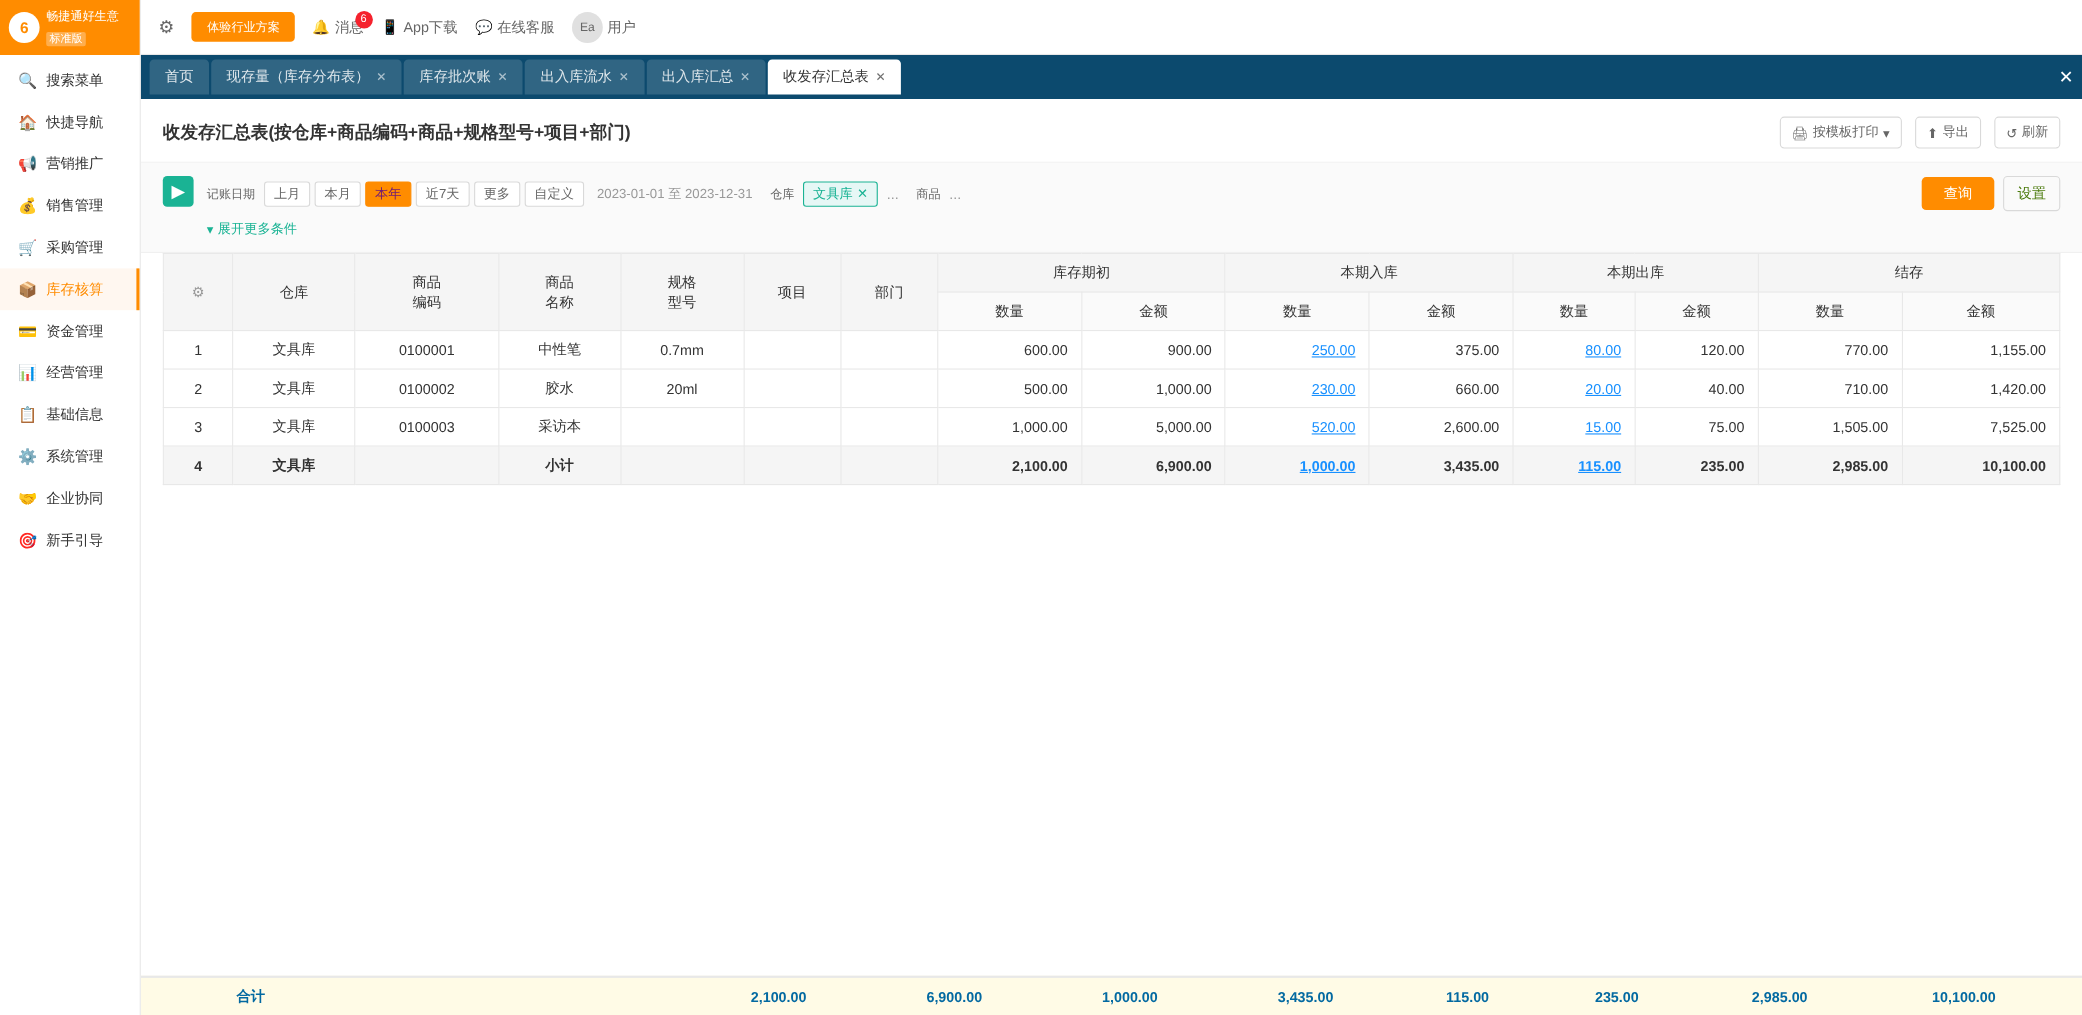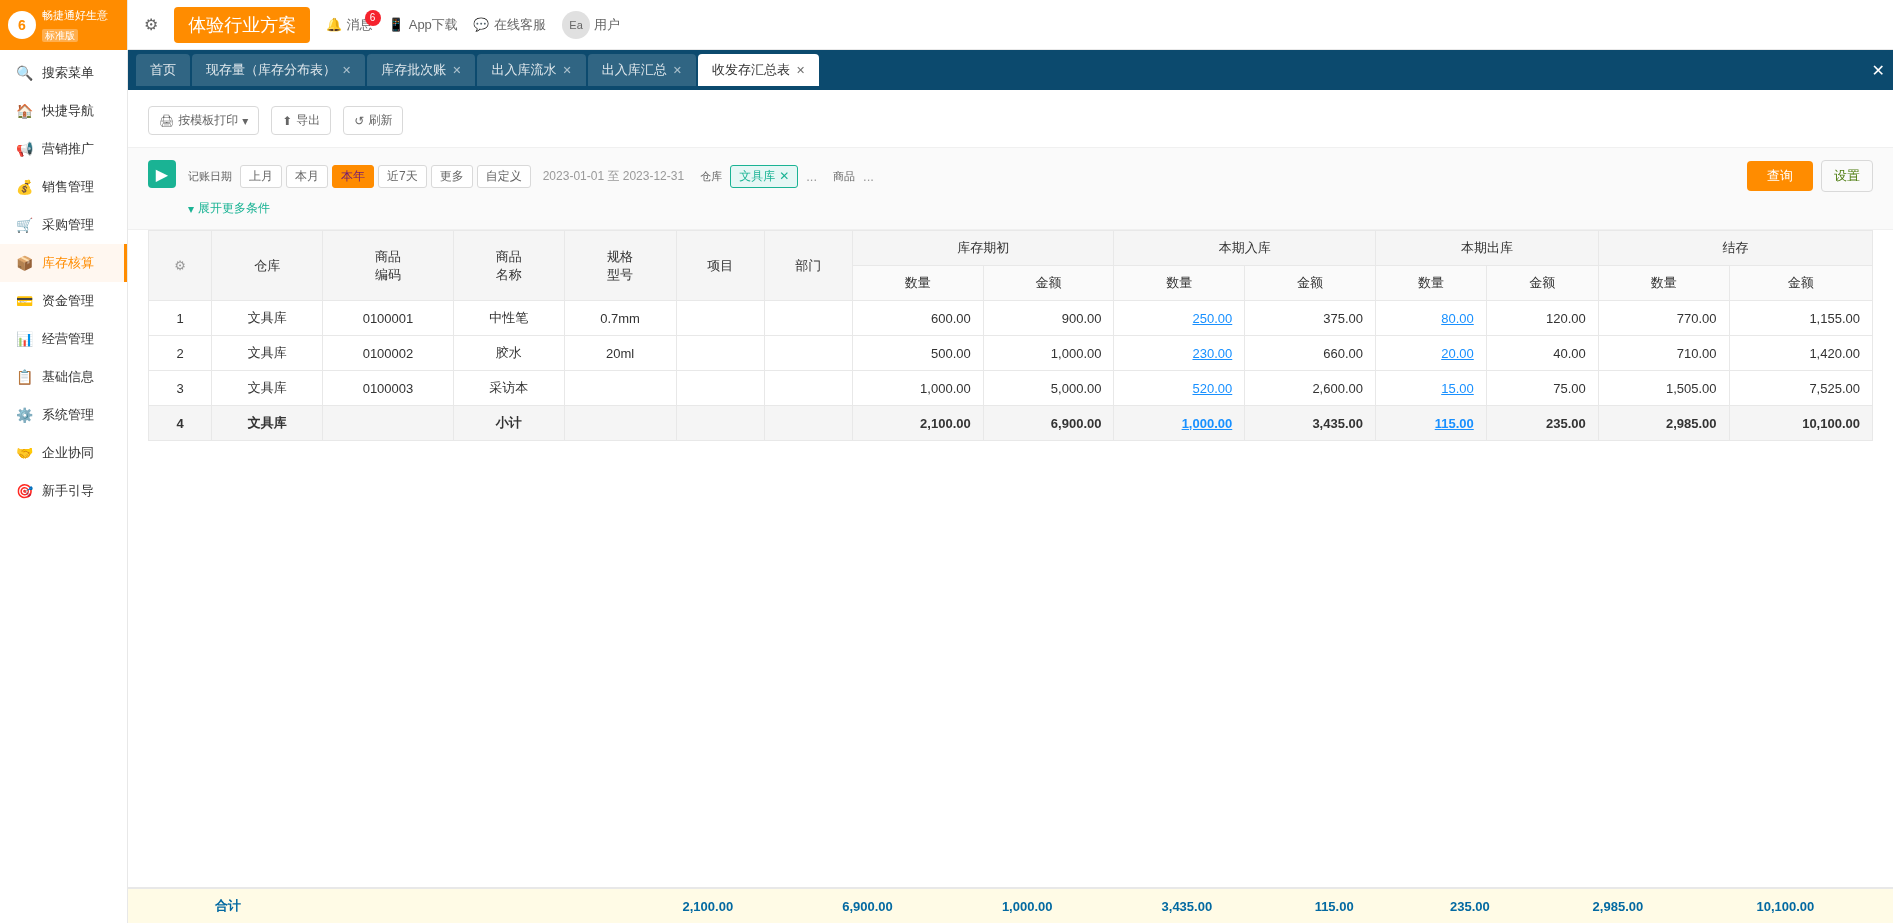--- a/index.html
+++ b/index.html
@@ -16,21 +16,21 @@
     .sidebar-item.active { background: #fff7f0; color: #ff8c00; border-right: 3px solid #ff8c00; }
     .sidebar-item-icon { font-size: 14px; width: 18px; text-align: center; }
 
     
     .main { flex: 1; display: flex; flex-direction: column; overflow: hidden; }
 
     
     .top-header { height: 50px; background: #fff; border-bottom: 1px solid #e8e8e8; display: flex; align-items: center; padding: 0 16px; gap: 12px; }
     .system-title { font-size: 13px; color: #333; flex: 1; }
     .header-actions { display: flex; align-items: center; gap: 16px; }
-    .btn-trial { background: #ff8c00; color: #fff; border: none; padding: 6px 14px; border-radius: 4px; cursor: pointer; font-size: 18px; }
+    .btn-trial { background: #ff8c00; color: #fff; border: none; padding: 6px 14px; border-radius: 4px; cursor: pointer; font-size: 11px; }
     .gear-btn { background: none; border: none; cursor: pointer; color: #666; font-size: 16px; }
     .header-icon-btn { display: flex; align-items: center; gap: 4px; color: #666; cursor: pointer; font-size: 13px; position: relative; }
     .badge { position: absolute; top: -6px; right: -8px; background: #f5222d; color: #fff; border-radius: 8px; font-size: 10px; padding: 0 4px; min-width: 16px; text-align: center; line-height: 16px; }
     .user-avatar { width: 28px; height: 28px; background: #e0e0e0; border-radius: 50%; display: flex; align-items: center; justify-content: center; font-size: 11px; color: #666; }
 
     
     .tabs-bar { background: #0c4a6e; display: flex; align-items: center; padding: 0 8px; height: 40px; gap: 2px; }
     .tab { display: flex; align-items: center; gap: 6px; padding: 0 14px; height: 32px; border-radius: 4px 4px 0 0; cursor: pointer; font-size: 13px; color: rgba(255,255,255,0.85); background: rgba(255,255,255,0.15); }
     .tab.active { background: #fff; color: #333; }
     .tab-close { font-size: 11px; color: inherit; cursor: pointer; opacity: 0.7; }
@@ -196,20 +196,21 @@
       <div class="tab active">
         <span>收发存汇总表</span> 
         <span class="tab-close">✕</span>
       </div>
       <span class="tabs-close-all">✕</span>
     </div>
 
   <div class="page-content">
 
     <div class="page-header">
+      <h2 class="page-title">收发存汇总表(按仓库+商品编码+商品+规格型号+项目+部门)</h2>
       <div class="page-actions">
         <button class="btn-template">
           <span>🖨</span>
           <span>按模板打印</span>
           <span>▾</span>
         </button>
         <button class="btn-export">
           <span>⬆</span>
           <span>导出</span>
         </button>

